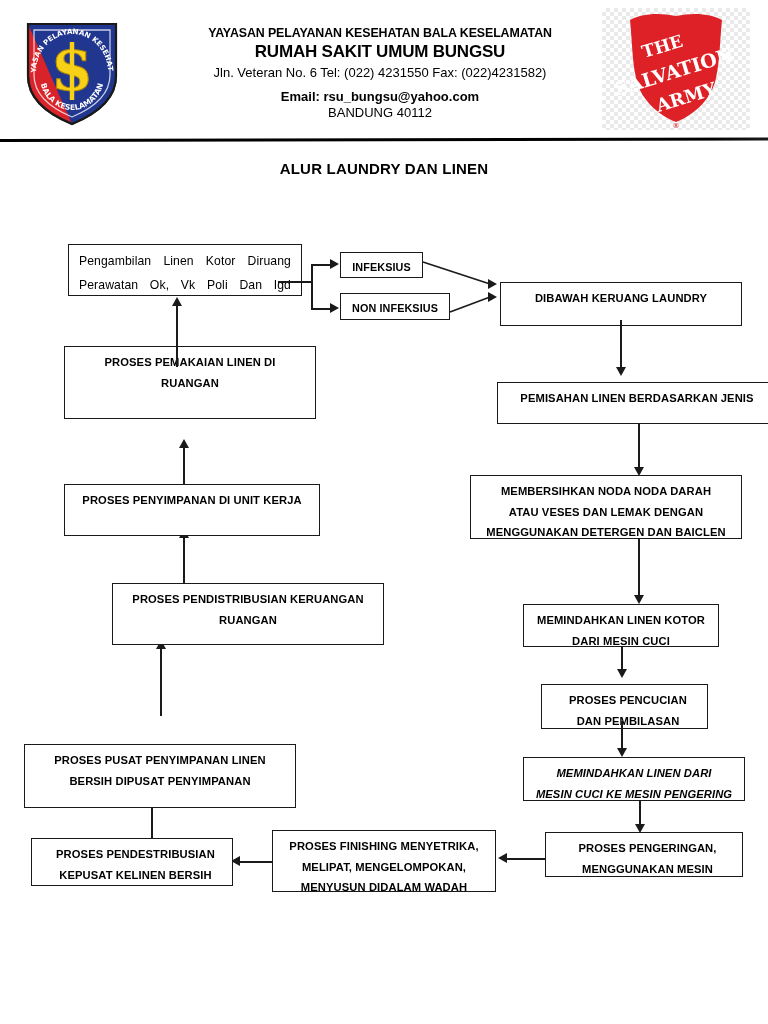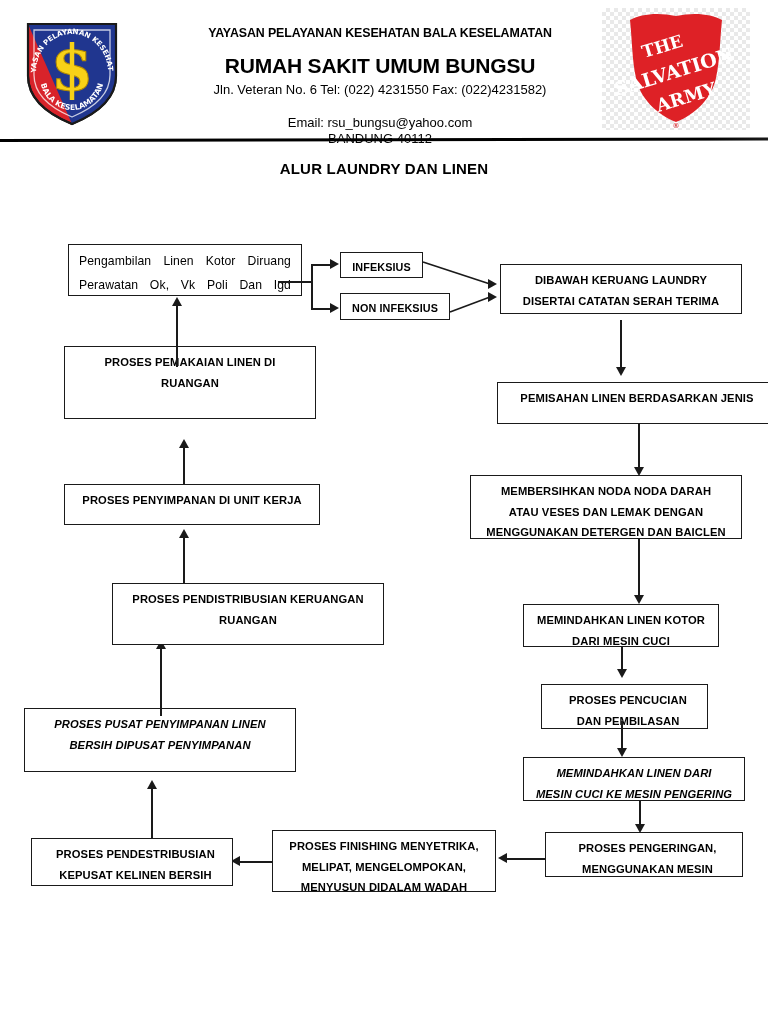--- a/index.html
+++ b/index.html
@@ -34,34 +34,35 @@
     text-align: center;
     line-height: 1.16;
   }
   .hl1 {
     font-size: 12.4px;
     font-weight: bold;
     letter-spacing: -0.1px;
     white-space: nowrap;
   }
   .hl2 {
-    font-size: 21px;
+    font-size: 17px;
     font-weight: bold;
     letter-spacing: -0.2px;
-    margin-top: 14px;
+    margin-top: 2px;
     white-space: nowrap;
   }
   .hl3 {
     font-size: 13px;
     margin-top: 3px;
     white-space: nowrap;
   }
   .hl4 {
     font-size: 13px;
-    margin-top: 18px;
+    margin-top: 9px;
+    font-weight: bold;
   }
   .hl5 {
     font-size: 13px;
     margin-top: 1px;
   }
 
   
   #logo-left {
     position: absolute;
     left: 16px;
@@ -259,23 +260,22 @@
       <span>NON INFEKSIUS</span>
     </div>
 
     <svg style="position:absolute;left:0;top:0;width:768px;height:1024px;pointer-events:none;">
       <line x1="423" y1="262" x2="490" y2="284" stroke="#1a1a1a" stroke-width="1.7"></line>
       <line x1="450" y1="312" x2="490" y2="297" stroke="#1a1a1a" stroke-width="1.7"></line>
     </svg>
     <div class="arw arw-right" style="left:488px; top:279px;"></div>
     <div class="arw arw-right" style="left:488px; top:292px;"></div>
 
-    <div class="node" style="left:500px; top:264px; width:242px; height:50px;">
+    <div class="node" style="left:500px; top:282px; width:242px; height:44px;">
       <div>DIBAWAH KERUANG LAUNDRY</div>
-      <div>DISERTAI CATATAN SERAH TERIMA</div>
     </div>
 
     <div class="ln vln" style="left:620px; top:320px; height:48px;"></div>
     <div class="arw arw-down" style="left:616px; top:367px;"></div>
 
     <div class="node" style="left:497px; top:382px; width:280px; height:42px;">
       <div>PEMISAHAN LINEN BERDASARKAN JENIS</div>
 
     </div>
 
@@ -333,37 +333,37 @@
     <div class="arw arw-left" style="left:231px; top:856px;"></div>
 
     <div class="node pad-left" style="left:31px; top:838px; width:202px; height:48px;">
       <div>PROSES PENDESTRIBUSIAN</div>
       <div>KEPUSAT KELINEN BERSIH</div>
     </div>
 
     <div class="ln vln" style="left:151px; top:788px; height:50px;"></div>
     <div class="arw arw-up" style="left:147px; top:780px;"></div>
 
-    <div class="node" style="left:24px; top:708px; width:272px; height:64px;font-style:italic;">
+    <div class="node" style="left:24px; top:744px; width:272px; height:64px;">
       <div>PROSES PUSAT  PENYIMPANAN LINEN</div>
       <div>BERSIH DIPUSAT  PENYIMPANAN</div>
     </div>
 
     <div class="ln vln" style="left:160px; top:647px; height:69px;"></div>
     <div class="arw arw-up" style="left:156px; top:640px;"></div>
 
     <div class="node" style="left:64px; top:583px; width:272px; height:62px;margin-left:48px;">
       <div>PROSES PENDISTRIBUSIAN KERUANGAN</div>
       <div>RUANGAN</div>
     </div>
 
     <div class="ln vln" style="left:183px; top:536px; height:47px;"></div>
     <div class="arw arw-up" style="left:179px; top:529px;"></div>
 
-    <div class="node" style="left:64px; top:484px; width:256px; height:41px;">
+    <div class="node" style="left:64px; top:484px; width:256px; height:52px;">
       <div>PROSES PENYIMPANAN DI UNIT KERJA</div>
     </div>
 
     <div class="ln vln" style="left:183px; top:446px; height:38px;"></div>
     <div class="arw arw-up" style="left:179px; top:439px;"></div>
 
     <div class="node" style="left:64px; top:346px; width:252px; height:73px;">
       <div>PROSES PEMAKAIAN LINEN DI</div>
       <div>RUANGAN</div>
     </div>

